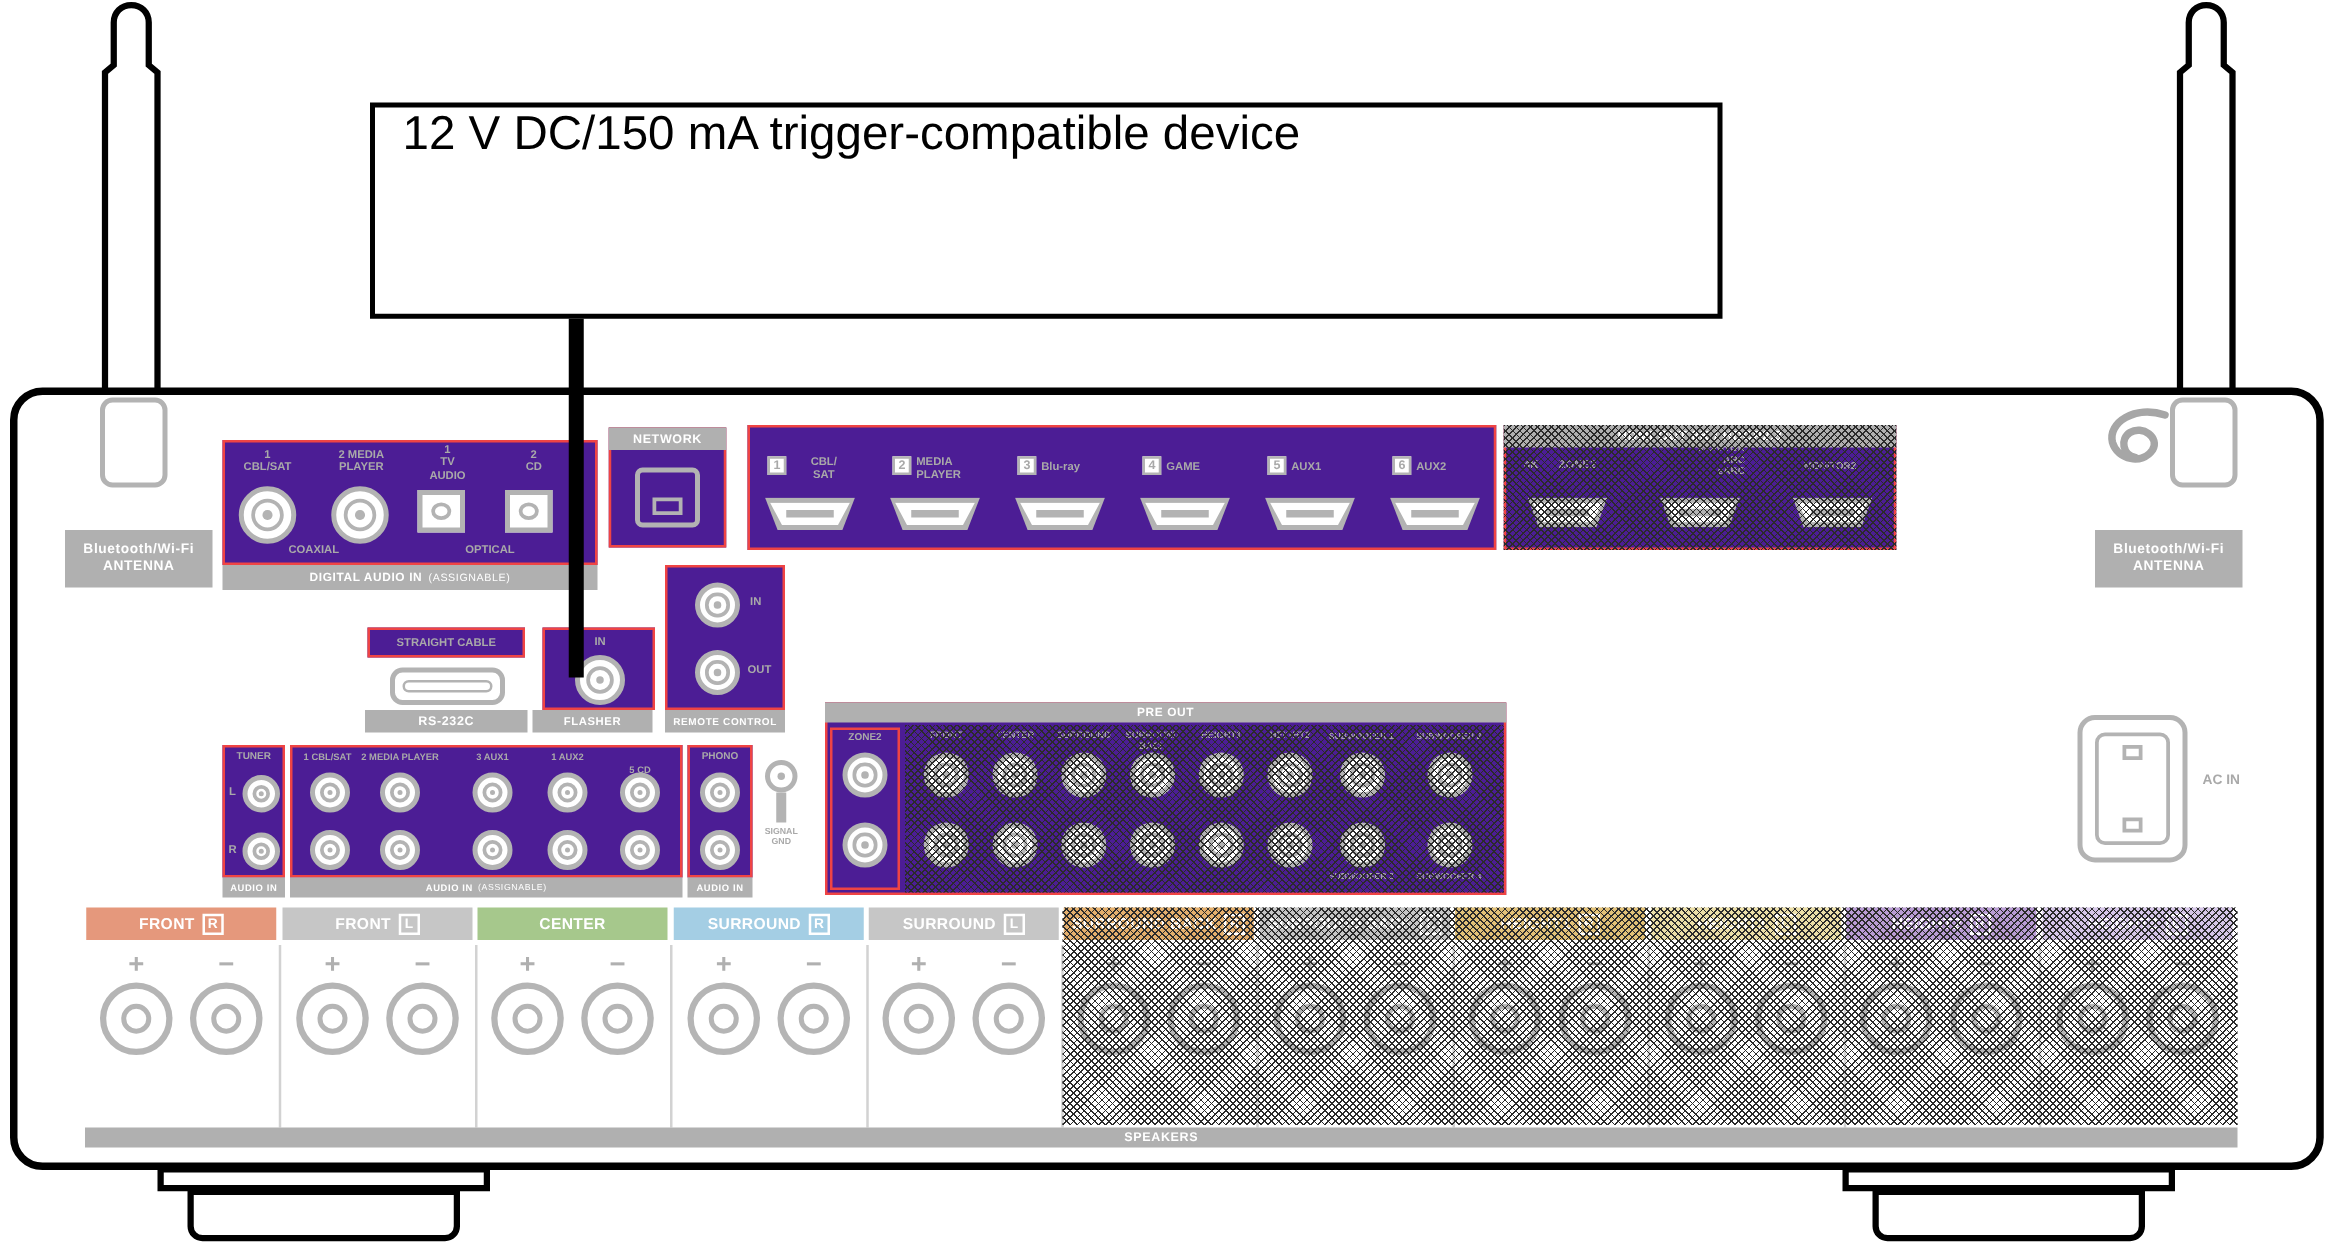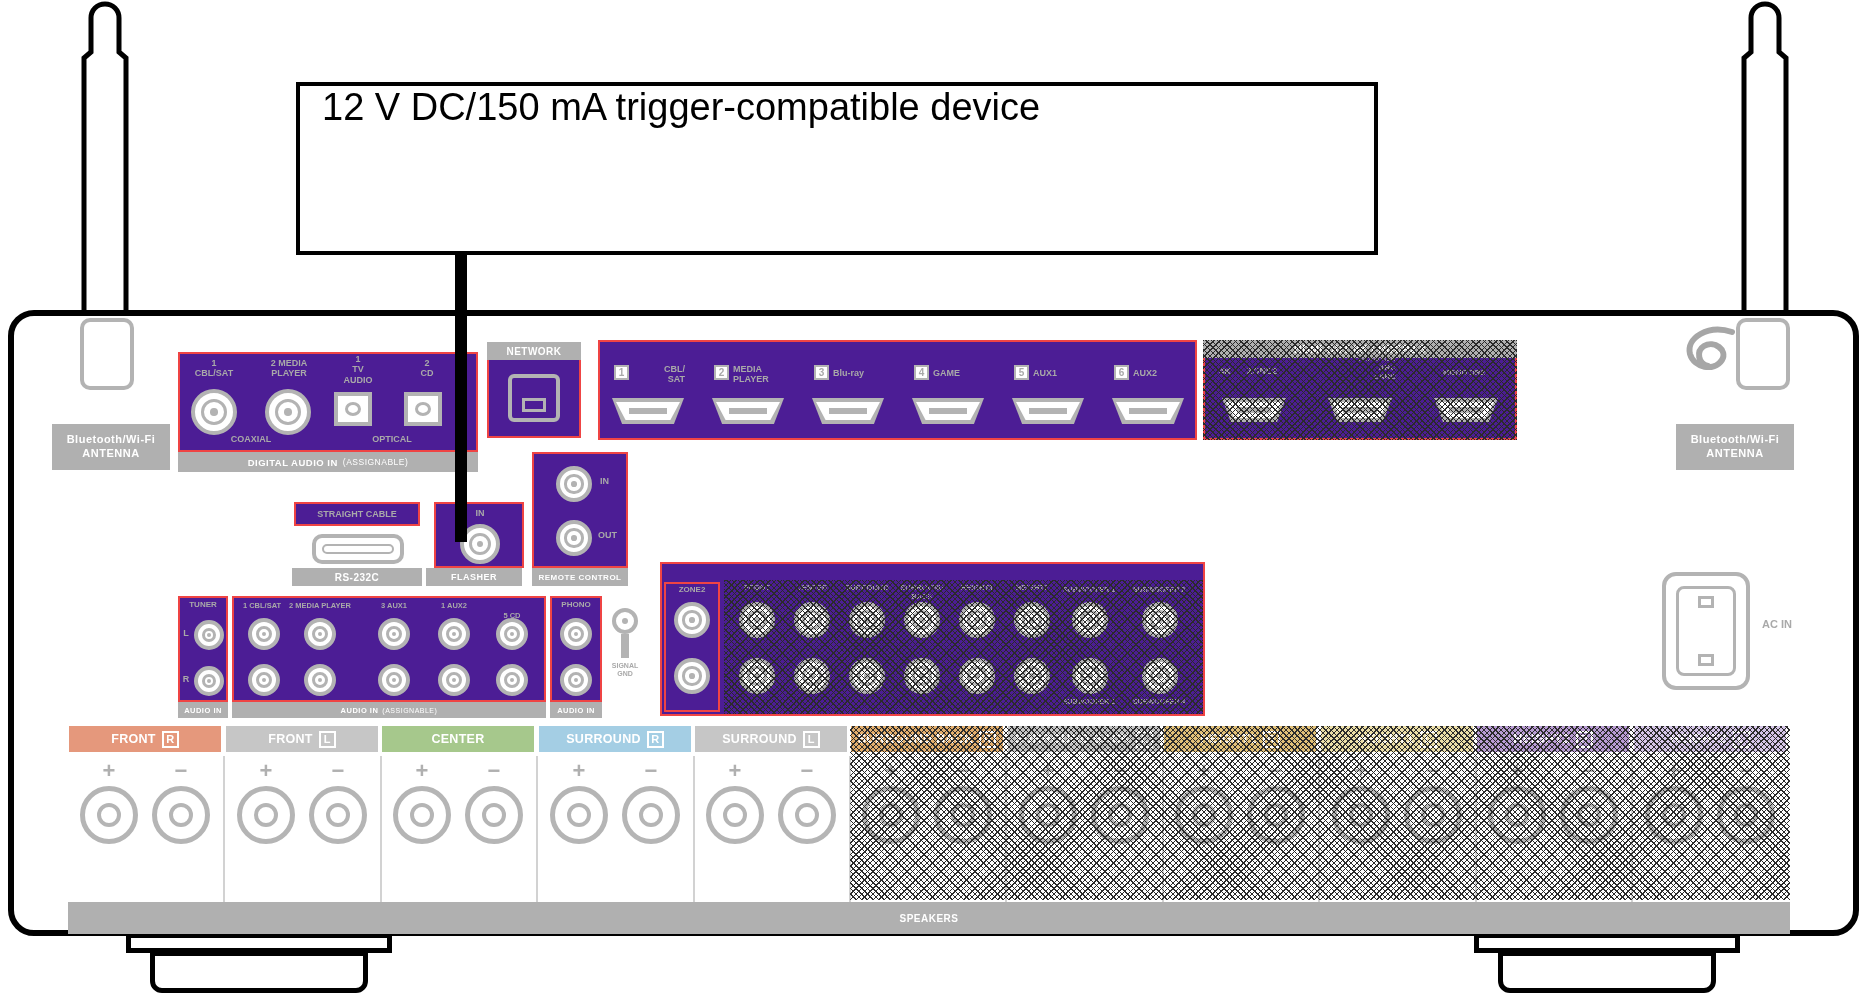--- a/index.html
+++ b/index.html
@@ -85,21 +85,21 @@
     </div>
 
     <div class="abs gb" style="left:487px;top:342px;width:94px;height:96px"></div>
     <div class="abs bar" style="left:487px;top:342px;width:94px;height:18px;font-size:10px">NETWORK</div>
     <div class="abs" style="left:508px;top:374px;width:52px;height:48px;border:4px solid #b3b3b3;border-radius:6px">
       <div style="position:absolute;left:10px;right:10px;bottom:6px;height:14px;border:3px solid #b3b3b3"></div>
     </div>
 
     <div class="abs gb" style="left:598px;top:340px;width:599px;height:100px"></div>
     <div class="numbox" style="left:614px;top:365px">1</div>
-    <div class="gt" style="left:633px;top:364px;width:52px;font-size:9px;text-align:right">CBL/
+    <div class="gt" style="left:633px;top:364px;width:52px;font-size:9px;text-align:center">CBL/
 SAT</div>
     <div class="hdmi" style="left:612px;top:398px;width:72px;height:26px">
         <i></i>
         <b></b>
       </div>
     <div class="numbox" style="left:714px;top:365px">2</div>
     <div class="gt" style="left:733px;top:364px;width:52px;font-size:9px;text-align:left">MEDIA
 PLAYER</div>
     <div class="hdmi" style="left:712px;top:398px;width:72px;height:26px">
         <i></i>
@@ -164,20 +164,21 @@
     <div class="abs bar" style="left:426px;top:568px;width:96px;height:18px;font-size:9px">FLASHER</div>
 
     <div class="abs gb" style="left:532px;top:452px;width:96px;height:116px"></div>
     <div class="rca" style="left:556px;top:466px;width:36px;height:36px"></div>
     <div class="gt" style="left:600px;top:476px;width:26px;font-size:9px;text-align:left">IN</div>
     <div class="rca" style="left:556px;top:520px;width:36px;height:36px"></div>
     <div class="gt" style="left:598px;top:530px;width:30px;font-size:9px;text-align:left">OUT</div>
     <div class="abs bar" style="left:532px;top:568px;width:96px;height:18px;font-size:8px">REMOTE CONTROL</div>
 
     <div class="abs gb" style="left:660px;top:562px;width:545px;height:154px"></div>
+    <div class="abs bar" style="left:660px;top:562px;width:545px;height:16px;font-size:9.5px">PRE OUT</div>
     <div class="abs gb" style="left:664px;top:582px;width:56px;height:130px"></div>
     <div class="gt" style="left:666px;top:585px;width:52px;font-size:8px">ZONE2</div>
     <div class="rca" style="left:674px;top:602px;width:36px;height:36px"></div>
     <div class="rca" style="left:674px;top:658px;width:36px;height:36px"></div>
     <div class="gt" style="left:729px;top:584px;width:56px;font-size:7.5px">FRONT</div>
     <div class="gt" style="left:784px;top:584px;width:56px;font-size:7.5px">CENTER</div>
     <div class="gt" style="left:839px;top:584px;width:56px;font-size:7.5px">SURROUND</div>
     <div class="gt" style="left:894px;top:584px;width:56px;font-size:7.5px">SURROUND
 BACK</div>
     <div class="gt" style="left:949px;top:584px;width:56px;font-size:7.5px">HEIGHT1</div>
@@ -363,21 +364,21 @@
     <div class="spk" style="left:1633px">
       <div class="chip" style="background: rgb(214, 198, 232);">
           <span>HEIGHT2</span>
           <span class="chipbox">L</span>
         </div>
       <span class="sign" style="left:29px;top:32px">+</span>
         <span class="sign" style="left:101px;top:32px">−</span>
       <div class="post" style="left:12px;top:60px"></div>
         <div class="post" style="left:84px;top:60px"></div>
     </div>
-    <div class="abs bar" style="left:68px;top:902px;width:1722px;height:32px;font-size:10px">SPEAKERS</div>
+    <div class="abs bar" style="left:68px;top:902px;width:1722px;height:16px;font-size:10px">SPEAKERS</div>
 
     <div class="hatch" style="left:1203px;top:340px;width:314px;height:100px"></div>
     <div class="hatch" style="left:724px;top:580px;width:479px;height:134px"></div>
     <div class="hatch" style="left:850px;top:726px;width:940px;height:174px"></div>
   </div>
 
   <div class="abs" style="left:455px;top:250px;width:12px;height:292px;background:#000;z-index:9"></div>
   <div class="abs" style="left:296px;top:82px;width:1082px;height:173px;border:4px solid #000;background:#fff;z-index:10;display:flex;align-items:flex-start">
     <span style="font-size:38px;color:#000;padding-left:22px">12 V DC/150 mA trigger-compatible device</span>
   </div>

